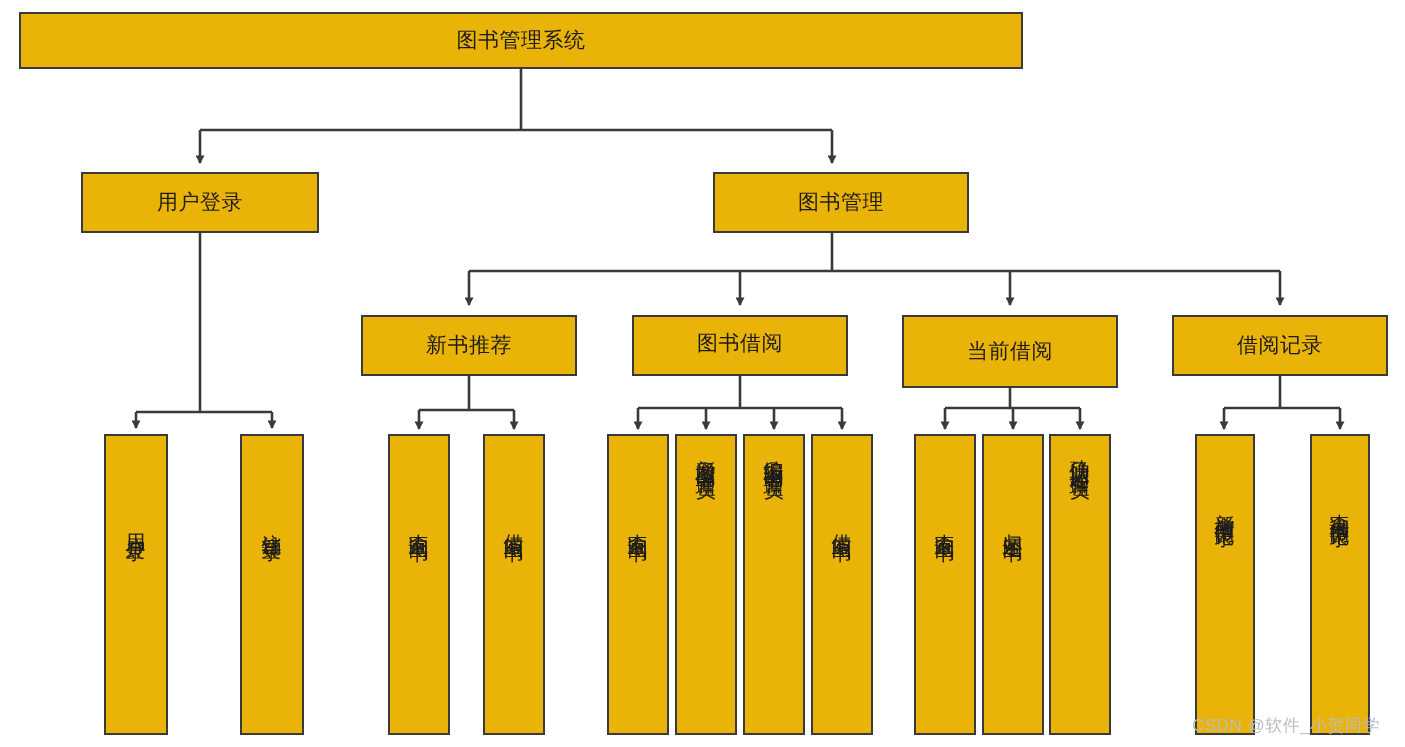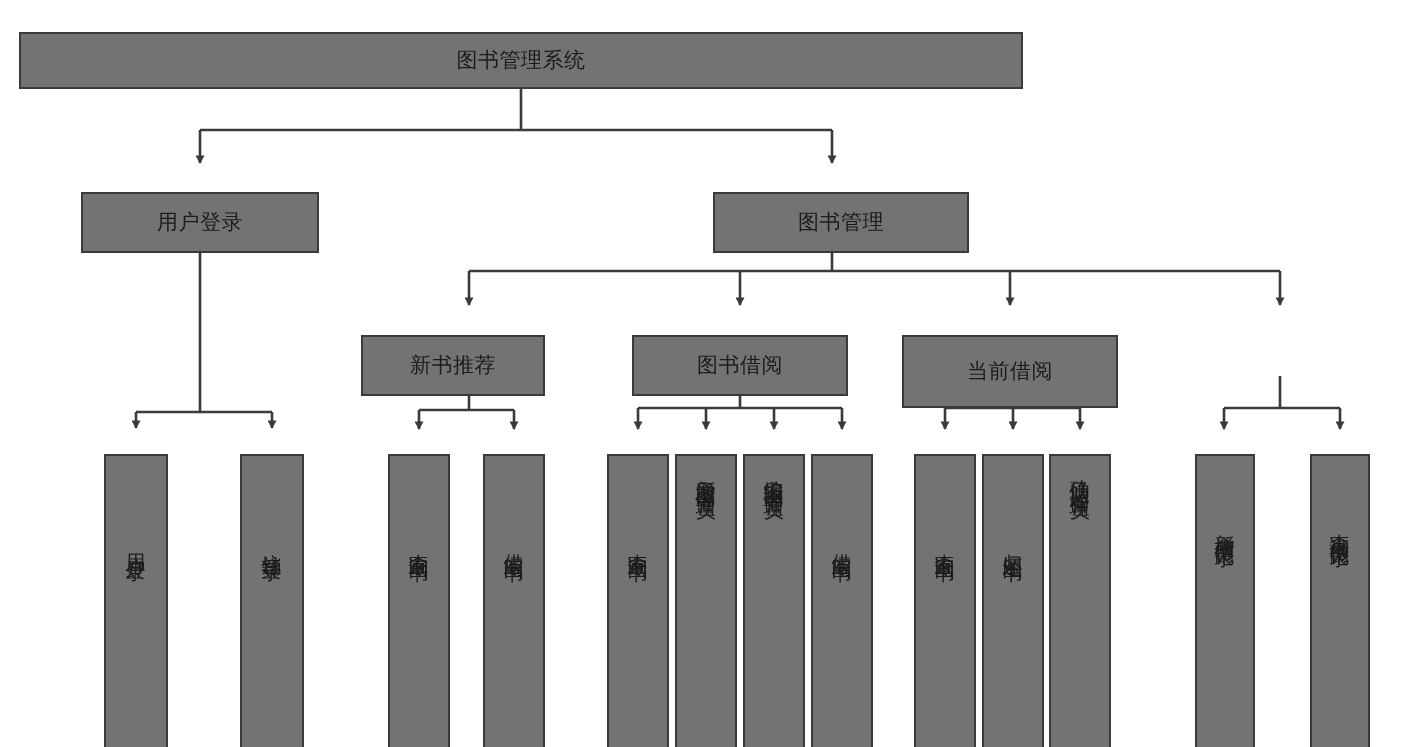--- a/index.html
+++ b/index.html
@@ -22,27 +22,26 @@
     position: absolute;
     left: 0;
     top: 0;
     width: 1405px;
     height: 747px;
     pointer-events: none;
   }
   .node {
     position: absolute;
     box-sizing: border-box;
-    background: #737373;
+    background: #eab308;
     border: 2.5px solid #3a3a3c;
     display: flex;
     align-items: center;
     justify-content: center;
     z-index: 2;
-    margin-top: 20px;
   }
   .node .lbl {
     color: #1b1b1d;
     font-size: 21px;
     line-height: 1.15;
     letter-spacing: 0.5px;
     white-space: nowrap;
   }
   
   .node.vert {
@@ -138,29 +137,32 @@
     <span class="lbl">图书管理系统</span>
   </div>
 
   <div class="node" style="left:81px; top:172px; width:238px; height:61px;">
     <span class="lbl">用户登录</span>
   </div>
   <div class="node" style="left:713px; top:172px; width:256px; height:61px;">
     <span class="lbl">图书管理</span>
   </div>
 
-  <div class="node" style="left:361px; top:315px; width:184px; height:61px;">
+  <div class="node" style="left:361px; top:315px; width:216px; height:61px;">
     <span class="lbl">新书推荐</span>
   </div>
-  <div class="node" style="left:632px; top:315px; width:216px; height:61px;">
+  <div class="node" style="left:632px; top:315px; width:216px; height:61px;font-family:Liberation Mono, monospace;">
     <span class="lbl">图书借阅</span>
   </div>
   <div class="node" style="left:902px; top:315px; width:216px; height:73px;">
     <span class="lbl">当前借阅</span>
   </div>
+  <div class="node" style="left:1172px; top:315px; width:216px; height:61px;">
+    <span class="lbl">借阅记录</span>
+  </div>
 
   <div class="node vert mid" style="left:104px; top:434px; width:64px; height:301px;">
     <span class="lbl">用户登录</span>
   </div>
   <div class="node vert mid" style="left:240px; top:434px; width:64px; height:301px;">
     <span class="lbl">注销登录</span>
   </div>
 
   <div class="node vert mid" style="left:388px; top:434px; width:62px; height:301px;">
     <span class="lbl">查询图书</span>
@@ -192,14 +194,15 @@
     <span class="lbl">确认归还（管理员）</span>
   </div>
 
   <div class="node vert mid2" style="left:1195px; top:434px; width:60px; height:301px;">
     <span class="lbl">新增借阅记录</span>
   </div>
   <div class="node vert mid2" style="left:1310px; top:434px; width:60px; height:301px;">
     <span class="lbl">查询借阅记录</span>
   </div>
 
+  <div class="watermark">CSDN @软件_小贺同学</div>
 
 </div>
 
 </body></html>

